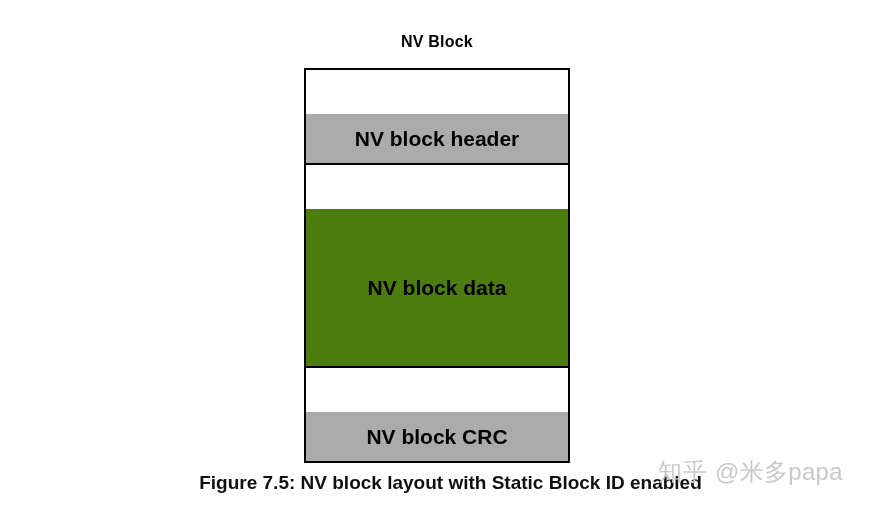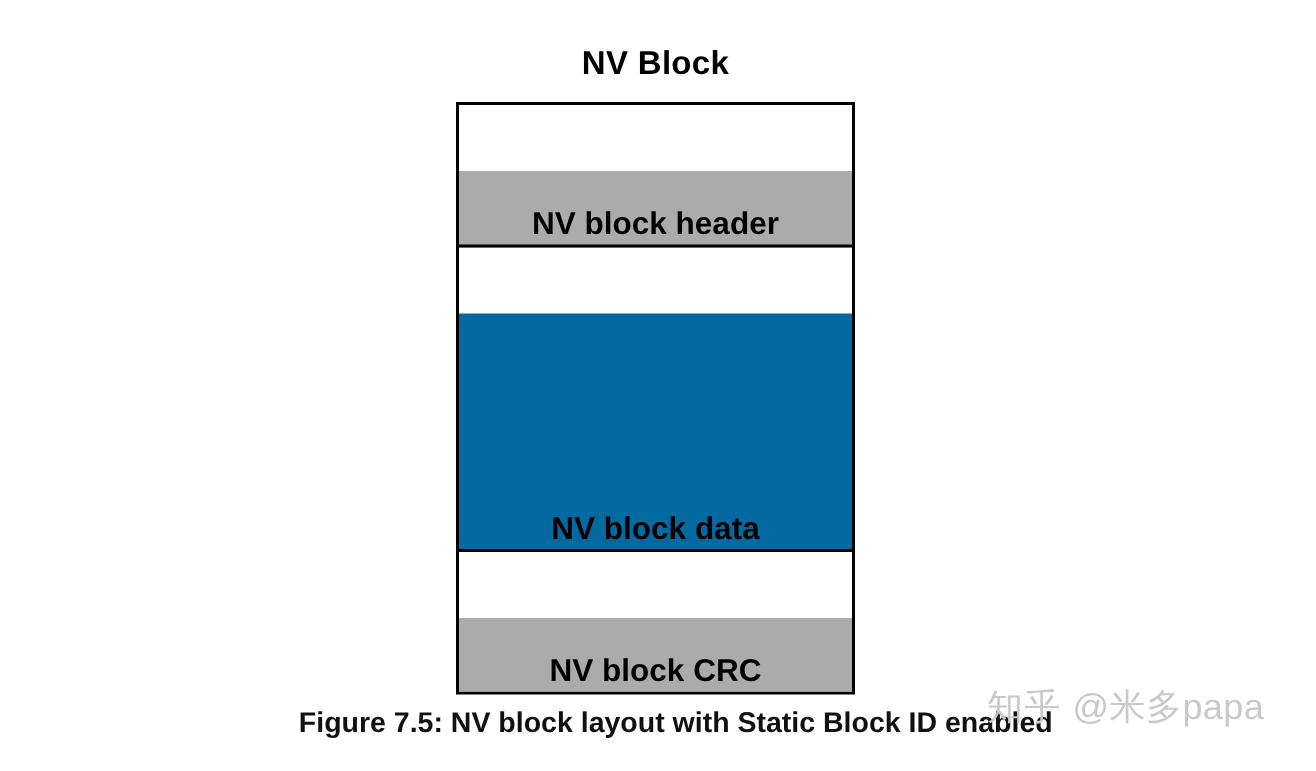--- a/index.html
+++ b/index.html
@@ -23,21 +23,21 @@
     height: 514px;
   }
 
   
   #diagram-title {
     position: absolute;
     left: 304px;
     top: 28px;
     width: 266px;
     text-align: center;
-    font-size: 22px;
+    font-size: 16px;
     font-weight: bold;
     color: #000000;
     letter-spacing: 0.2px;
     line-height: 28px;
     white-space: nowrap;
   }
 
   
   #nv-block-stack {
     position: absolute;
@@ -50,36 +50,36 @@
     background: #ffffff;
     display: flex;
     flex-direction: column;
   }
 
   .block-segment {
     box-sizing: border-box;
     display: flex;
     flex-direction: column;
     align-items: center;
-    justify-content: flex-end;
+    justify-content: center;
     text-align: center;
     color: #000000;
     font-weight: bold;
     font-size: 21px;
     line-height: 27px;
     overflow: hidden;
     margin-top: 44px;
   }
 
   .segment-gray {
     background: #ababab;
   }
 
   .segment-lavender {
-    background: #0369a1;
+    background: #4d7c0f;
   }
 
   #segment-header {
     height: 76px;
     border-bottom: 2px solid #000000;
   }
 
   #segment-data {
     height: 241px;
     border-bottom: 2px solid #000000;

